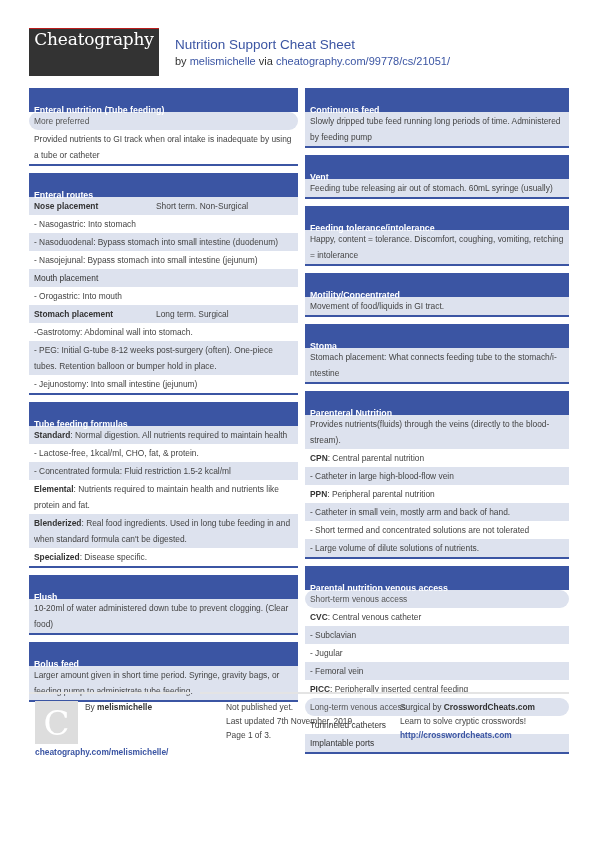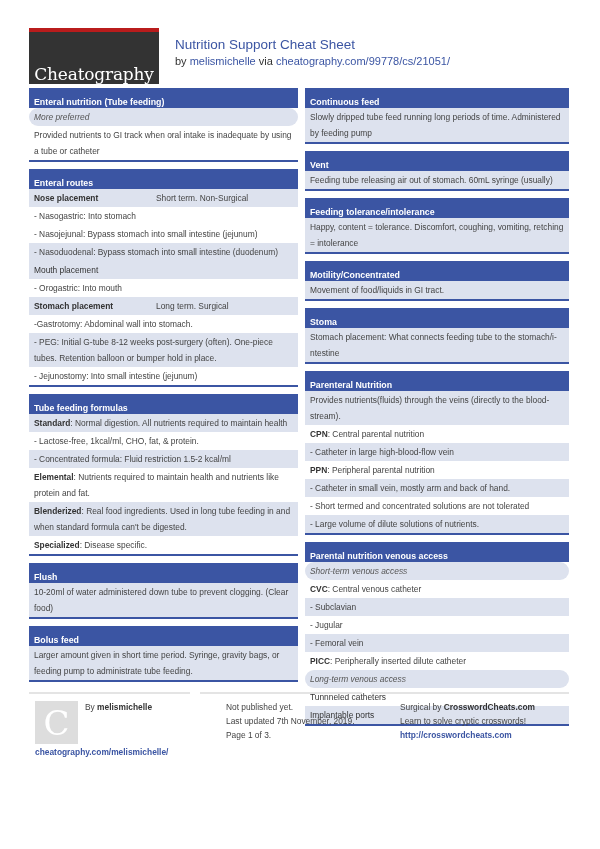--- a/index.html
+++ b/index.html
@@ -1,43 +1,43 @@
 <!DOCTYPE html>
 <html><head>
 <meta charset="utf-8">
 <style>
   * { box-sizing: border-box; margin: 0; padding: 0; }
   html, body { width: 600px; height: 849px; background: #ffffff; overflow: hidden; }
   body { font-family: "Liberation Sans", sans-serif; color: #444; position: relative; }
 
   .logo {
-    position: absolute; left: 29px; top: 28px; width: 130px; height: 56px;
-    background: #333333; border-top: 4px solid #b91c1c;
-    display: flex; align-items: flex-end; justify-content: center;
+    position: absolute; left: 29px; top: 28px; width: 130px; height: 48px;
+    background: #333333; border-top: 1px solid #b91c1c;
+    display: flex; align-items: flex-start; justify-content: center;
   }
   .logo span { font-family: "DejaVu Serif", serif; color: #fff; font-size: 17px; letter-spacing: -0.2px; }
 
   .title-block { position: absolute; left: 175px; top: 36px; }
   .title { color: #3b55a3; font-size: 13.5px; line-height: 17px; }
   .byline { font-size: 11px; line-height: 14px; color: #333; margin-top: 1px; }
   .byline a { color: #3b55a3; text-decoration: none; }
 
   .col { position: absolute; top: 88px; }
   .col.left { left: 29px; width: 269px; }
   .col.right { left: 305px; width: 264px; }
 
   .box { margin-bottom: 7px; border-bottom: 2px solid #3b55a3; }
   .box-head {
     background: #3b55a3; color: #fff; font-weight: bold; font-size: 8.8px;
-    height: 20px; line-height: 20px; padding: 4px 5px;
+    height: 20px; line-height: 20px; padding: 12px 5px;
   }
   .row { font-size: 8.4px; line-height: 16px; padding: 1px 5px 1px 5px; color: #444; }
   .row.alt { background: #dde2ee; }
   .row.plain { background: #ffffff; }
-  .row.italic { font-style: italic; color: #555; border-radius: 9px; }
+  .row.italic { color: #555; border-radius: 9px; }
   .row b { color: #333; }
   .row.twocol { display: flex; }
   .row.twocol .c1 { width: 122px; font-weight: bold; color: #333; }
   .row.twocol .c2 { flex: 1; }
   .row.boldrow { font-weight: normal; color: #333; }
 
   .footer-line { position: absolute; top: 692px; height: 2px; background: #e4e4e4; }
   .footer { position: absolute; top: 700px; font-size: 8.4px; line-height: 14px; color: #444; }
   .avatar {
     position: absolute; left: 35px; top: 701px; width: 43px; height: 43px;
@@ -70,22 +70,22 @@
     <div class="row plain">Provided nutrients to GI track when oral intake is inadequate by using a tube or catheter</div>
   </div>
 
   <div class="box">
     <div class="box-head">Enteral routes</div>
     <div class="row alt twocol">
       <span class="c1">Nose placement</span>
       <span class="c2">Short term. Non-Surgical</span>
     </div>
     <div class="row plain">- Nasogastric: Into stomach</div>
+    <div class="row alt">- Nasoduodenal: Bypass stomach into small intestine (duodenum)</div>
     <div class="row plain">- Nasojejunal: Bypass stomach into small intestine (jejunum)</div>
-    <div class="row alt">- Nasoduodenal: Bypass stomach into small intestine (duodenum)</div>
     <div class="row alt boldrow">Mouth placement</div>
     <div class="row plain">- Orogastric: Into mouth</div>
     <div class="row alt twocol">
       <span class="c1">Stomach placement</span>
       <span class="c2">Long term. Surgical</span>
     </div>
     <div class="row plain">-Gastrotomy: Abdominal wall into stomach.</div>
     <div class="row alt">- PEG: Initial G-tube 8-12 weeks post-surgery (often). One-piece tubes. Retention balloon or bumper hold in place.</div>
     <div class="row plain">- Jejunostomy: Into small intestine (jejunum)</div>
   </div>
@@ -149,21 +149,21 @@
     <div class="row alt">- Large volume of dilute solutions of nutrients.</div>
   </div>
 
   <div class="box">
     <div class="box-head">Parental nutrition venous access</div>
     <div class="row alt italic">Short-term venous access</div>
     <div class="row plain"><b>CVC</b><span>: Central venous catheter</span></div>
     <div class="row alt">- Subclavian</div>
     <div class="row plain">- Jugular</div>
     <div class="row alt">- Femoral vein</div>
-    <div class="row plain"><b>PICC</b><span>: Peripherally inserted dilute catheter</span></div>
+    <div class="row plain"><b>PICC</b><span>: Peripherally inserted central feeding</span></div>
     <div class="row alt italic">Long-term venous access</div>
     <div class="row plain boldrow">Tunnneled catheters</div>
     <div class="row alt boldrow">Implantable ports</div>
   </div>
 </div>
 
 <div class="footer-line" style="left:29px;width:161px;"></div>
 <div class="footer-line" style="left:200px;width:162px;"></div>
 <div class="footer-line" style="left:371px;width:198px;"></div>
 

